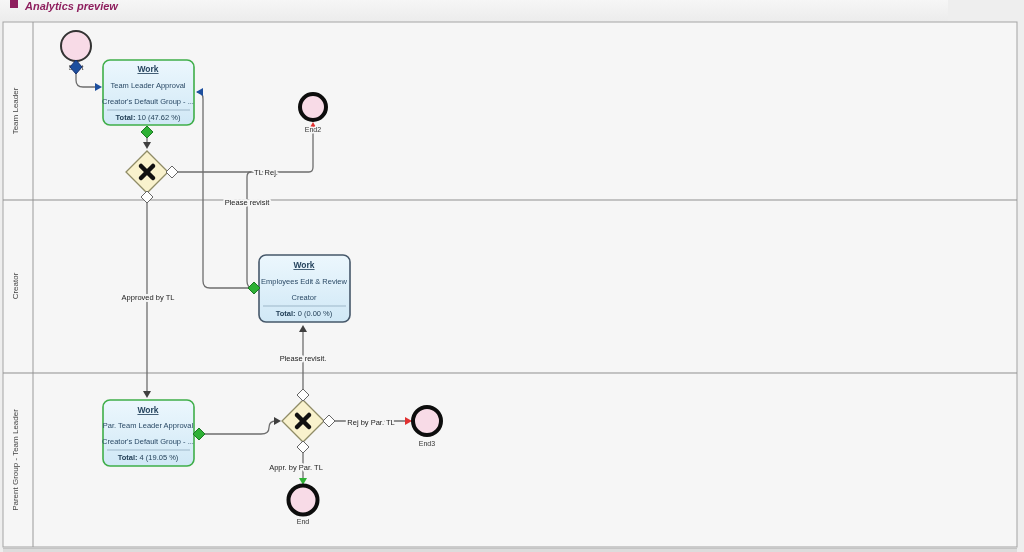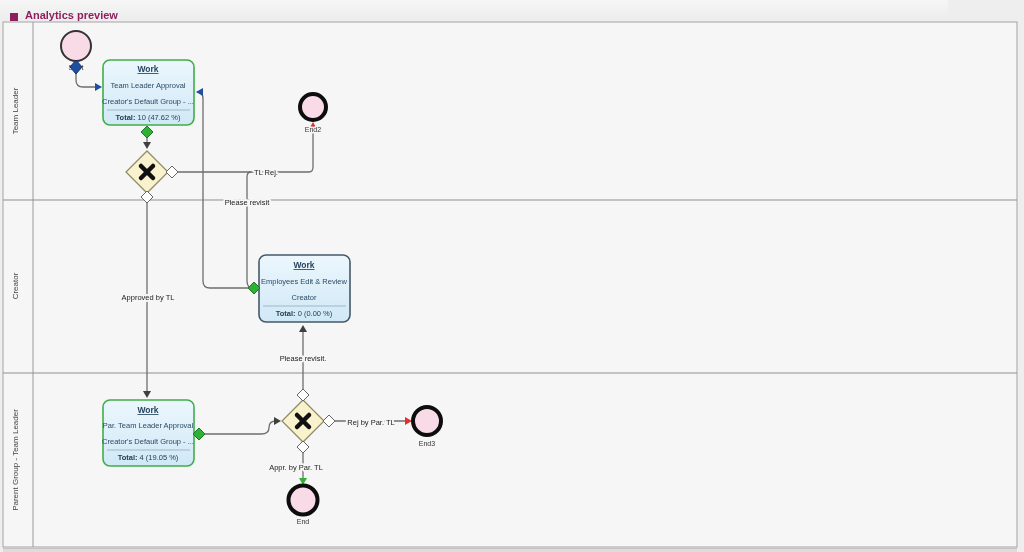--- a/index.html
+++ b/index.html
@@ -4,21 +4,21 @@
 <style>
   html,body{margin:0;padding:0;}
   body{
     width:1024px;height:552px;position:relative;overflow:hidden;
     background:#eeeeee;
     font-family:"Liberation Sans", sans-serif;
   }
   .app-header{
     position:absolute;left:0;top:0;width:948px;height:21px;
     background:linear-gradient(#f6f6f6,#ececec);
-    display:flex;align-items:flex-end;gap:7px;padding-left:10px;box-sizing:border-box;
+    display:flex;align-items:flex-start;gap:7px;padding-left:10px;box-sizing:border-box;font-style:italic;
   }
   .app-header .bullet{width:8px;height:8px;background:#8e1f5e;display:inline-block;}
   .app-header .title{color:#8e1f5e;font-size:11px;font-weight:bold;}
   .canvas-wrap{position:absolute;left:0;top:0;width:880px;height:552px;border-radius:20px;}
   svg{position:absolute;left:0;top:0;}
   text{font-family:"Liberation Sans", sans-serif;}
   .lane-label{font-size:8px;fill:#444;}
   .edge-label{font-size:7.5px;fill:#222;paint-order:stroke;stroke:#f6f6f6;stroke-width:4px;stroke-linejoin:round;}
   .event-label{font-size:7px;fill:#333;paint-order:stroke;stroke:#f6f6f6;stroke-width:3px;stroke-linejoin:round;}
   .task-title{font-size:8.5px;font-weight:bold;fill:#27455f;text-decoration:underline;}

